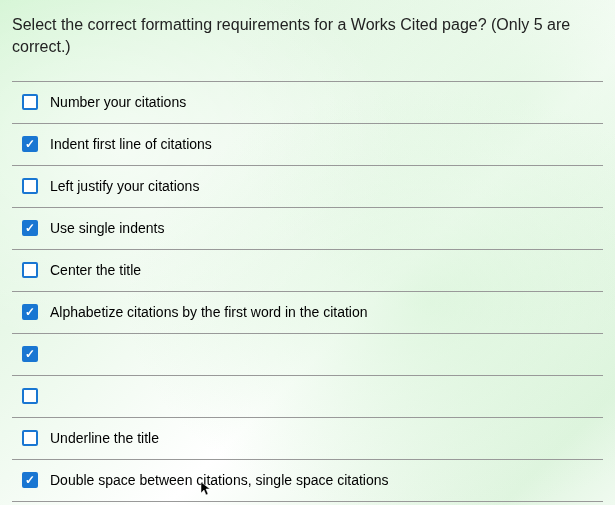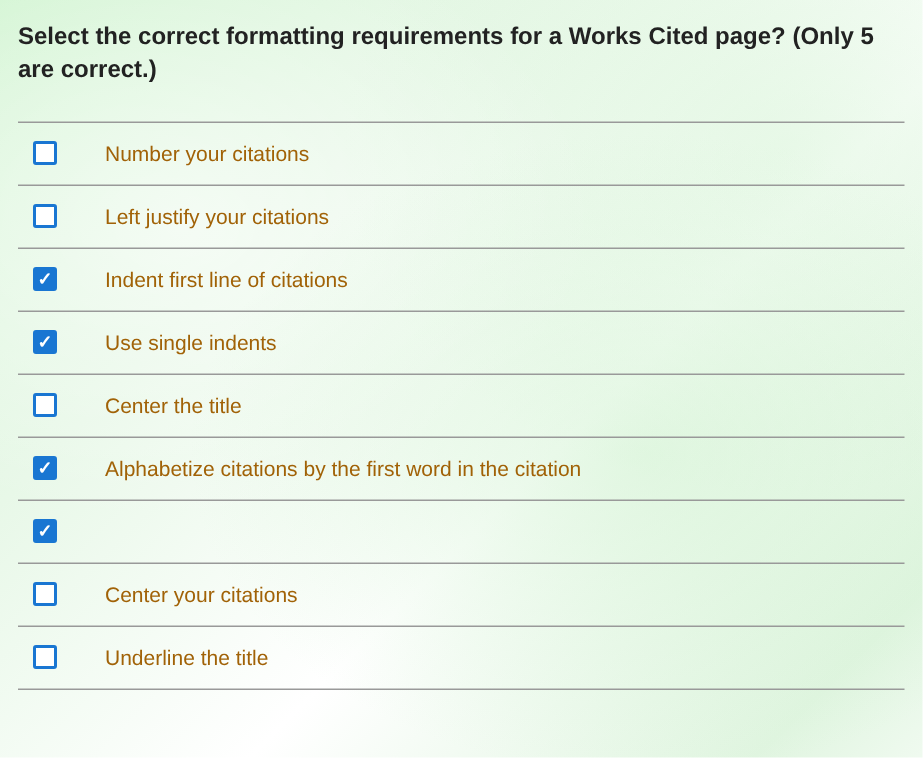--- a/index.html
+++ b/index.html
@@ -33,21 +33,21 @@
       right: 0;
       bottom: 0;
       background: radial-gradient(ellipse at 70% 60%, rgba(200,240,200,0.5) 0%, transparent 50%),
                   radial-gradient(ellipse at 20% 30%, rgba(255,255,255,0.6) 0%, transparent 40%),
                   radial-gradient(ellipse at 85% 20%, rgba(200,240,200,0.4) 0%, transparent 40%);
       pointer-events: none;
     }
     .question {
       font-size: 16px;
       color: #222;
-      font-weight: 700;
+      font-weight: 400;
       line-height: 1.4;
       margin-bottom: 22px;
       position: relative;
       z-index: 1;
     }
     .options {
       position: relative;
       z-index: 1;
       border-top: 1px solid #999;
     }
@@ -77,23 +77,22 @@
     }
     .checkbox.checked::after {
       content: '✓';
       color: #fff;
       font-size: 12px;
       font-weight: bold;
       line-height: 1;
     }
     .option-label {
       font-size: 14px;
-      color: #a16207;
+      color: #000000;
       cursor: pointer;
-      margin-left: 20px;
     }
     .cursor-icon {
       display: inline-block;
       position: relative;
       width: 0;
     }
     .cursor-icon svg {
       position: absolute;
       top: -4px;
       left: -6px;
@@ -103,43 +102,48 @@
 <body>
 
 <div class="question">Select the correct formatting requirements for a Works Cited page? (Only 5 are correct.)</div>
 
 <div class="options">
     <div class="option-row">
       <div class="checkbox"></div>
       <span class="option-label">Number your citations</span>
     </div>
     <div class="option-row">
+      <div class="checkbox checked"></div>
+      <span class="option-label">Indent first line of citations</span>
+    </div>
+    <div class="option-row">
       <div class="checkbox"></div>
       <span class="option-label">Left justify your citations</span>
-    </div>
-    <div class="option-row">
-      <div class="checkbox checked"></div>
-      <span class="option-label">Indent first line of citations</span>
     </div>
     <div class="option-row">
       <div class="checkbox checked"></div>
       <span class="option-label">Use single indents</span>
     </div>
     <div class="option-row">
       <div class="checkbox"></div>
       <span class="option-label">Center the title</span>
     </div>
     <div class="option-row">
       <div class="checkbox checked"></div>
       <span class="option-label">Alphabetize citations by the first word in the citation</span>
     </div>
     <div class="option-row">
       <div class="checkbox checked"></div>
     </div>
     <div class="option-row">
       <div class="checkbox"></div>
-      <span class="option-label">Center your citations</span>
     </div>
     <div class="option-row">
       <div class="checkbox"></div>
       <span class="option-label">Underline the title</span>
     </div>
+    <div class="option-row">
+      <div class="checkbox checked"></div>
+      <span class="option-label">Double space between ci<span class="cursor-icon"><svg width="12" height="16" viewBox="0 0 12 16">
+            <path d="M1 1 L1 12 L4 9 L6 14 L8 13 L6 8 L10 8 Z" fill="#000" stroke="#fff" stroke-width="0.5"></path>
+          </svg></span>tations, single space citations</span>
+    </div>
   </div>
 
 </body></html>

